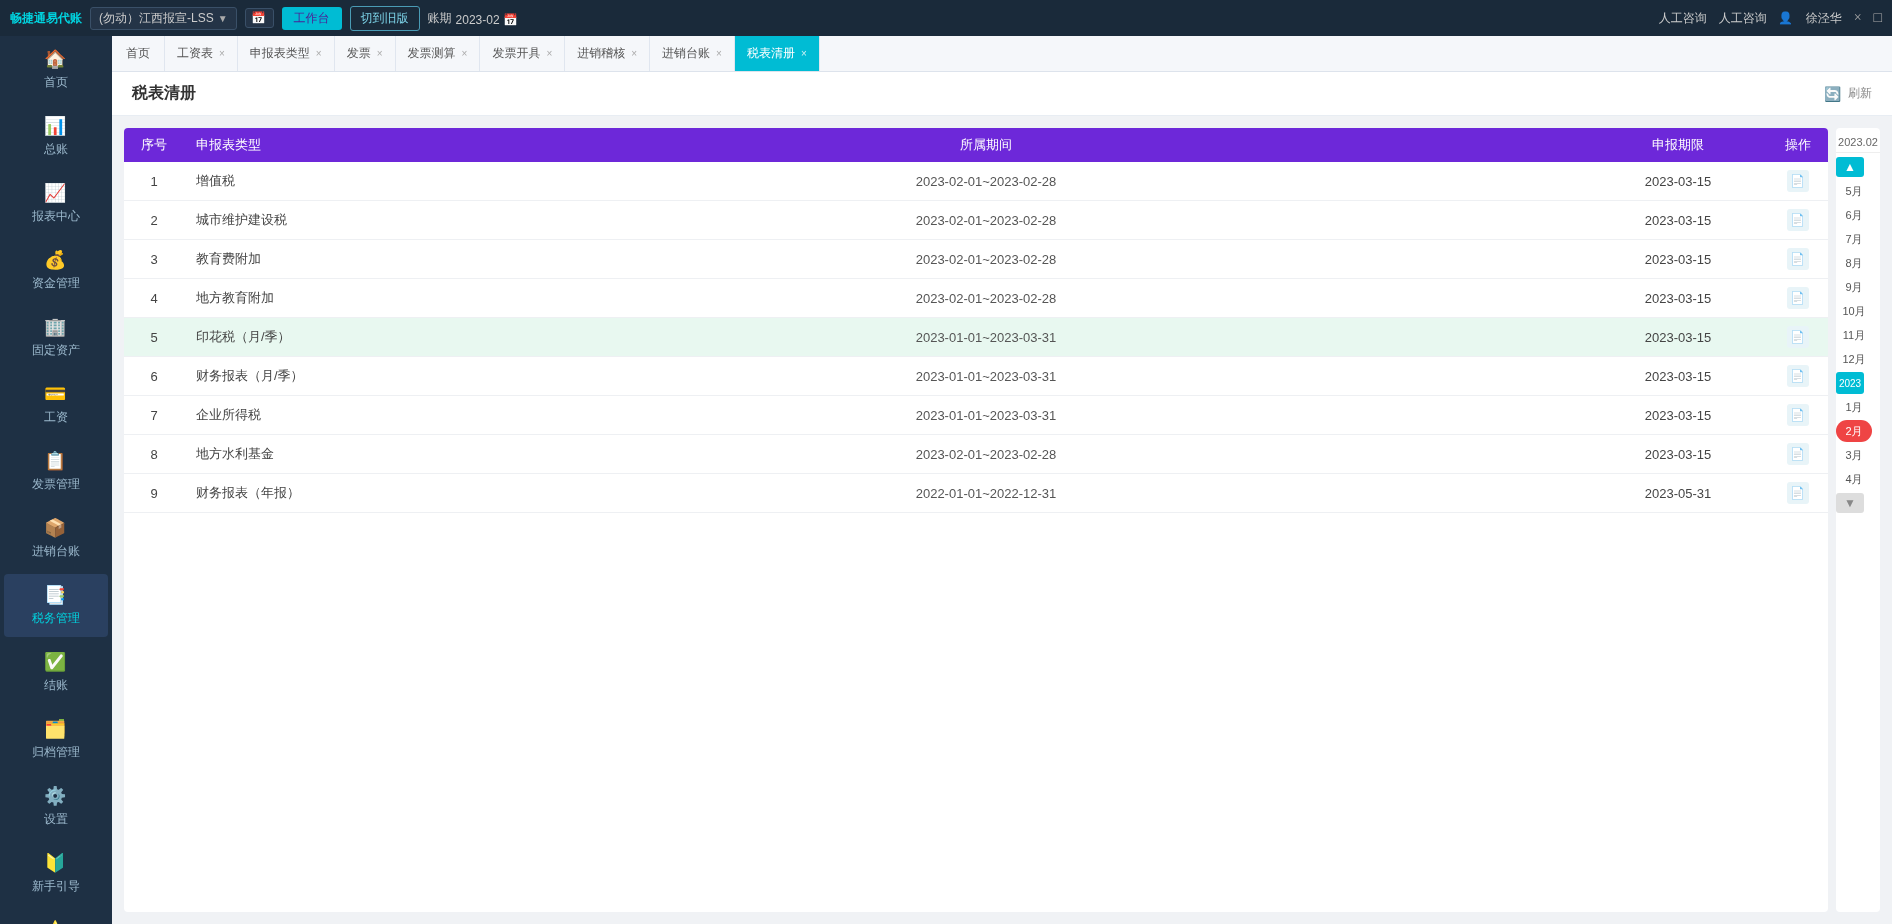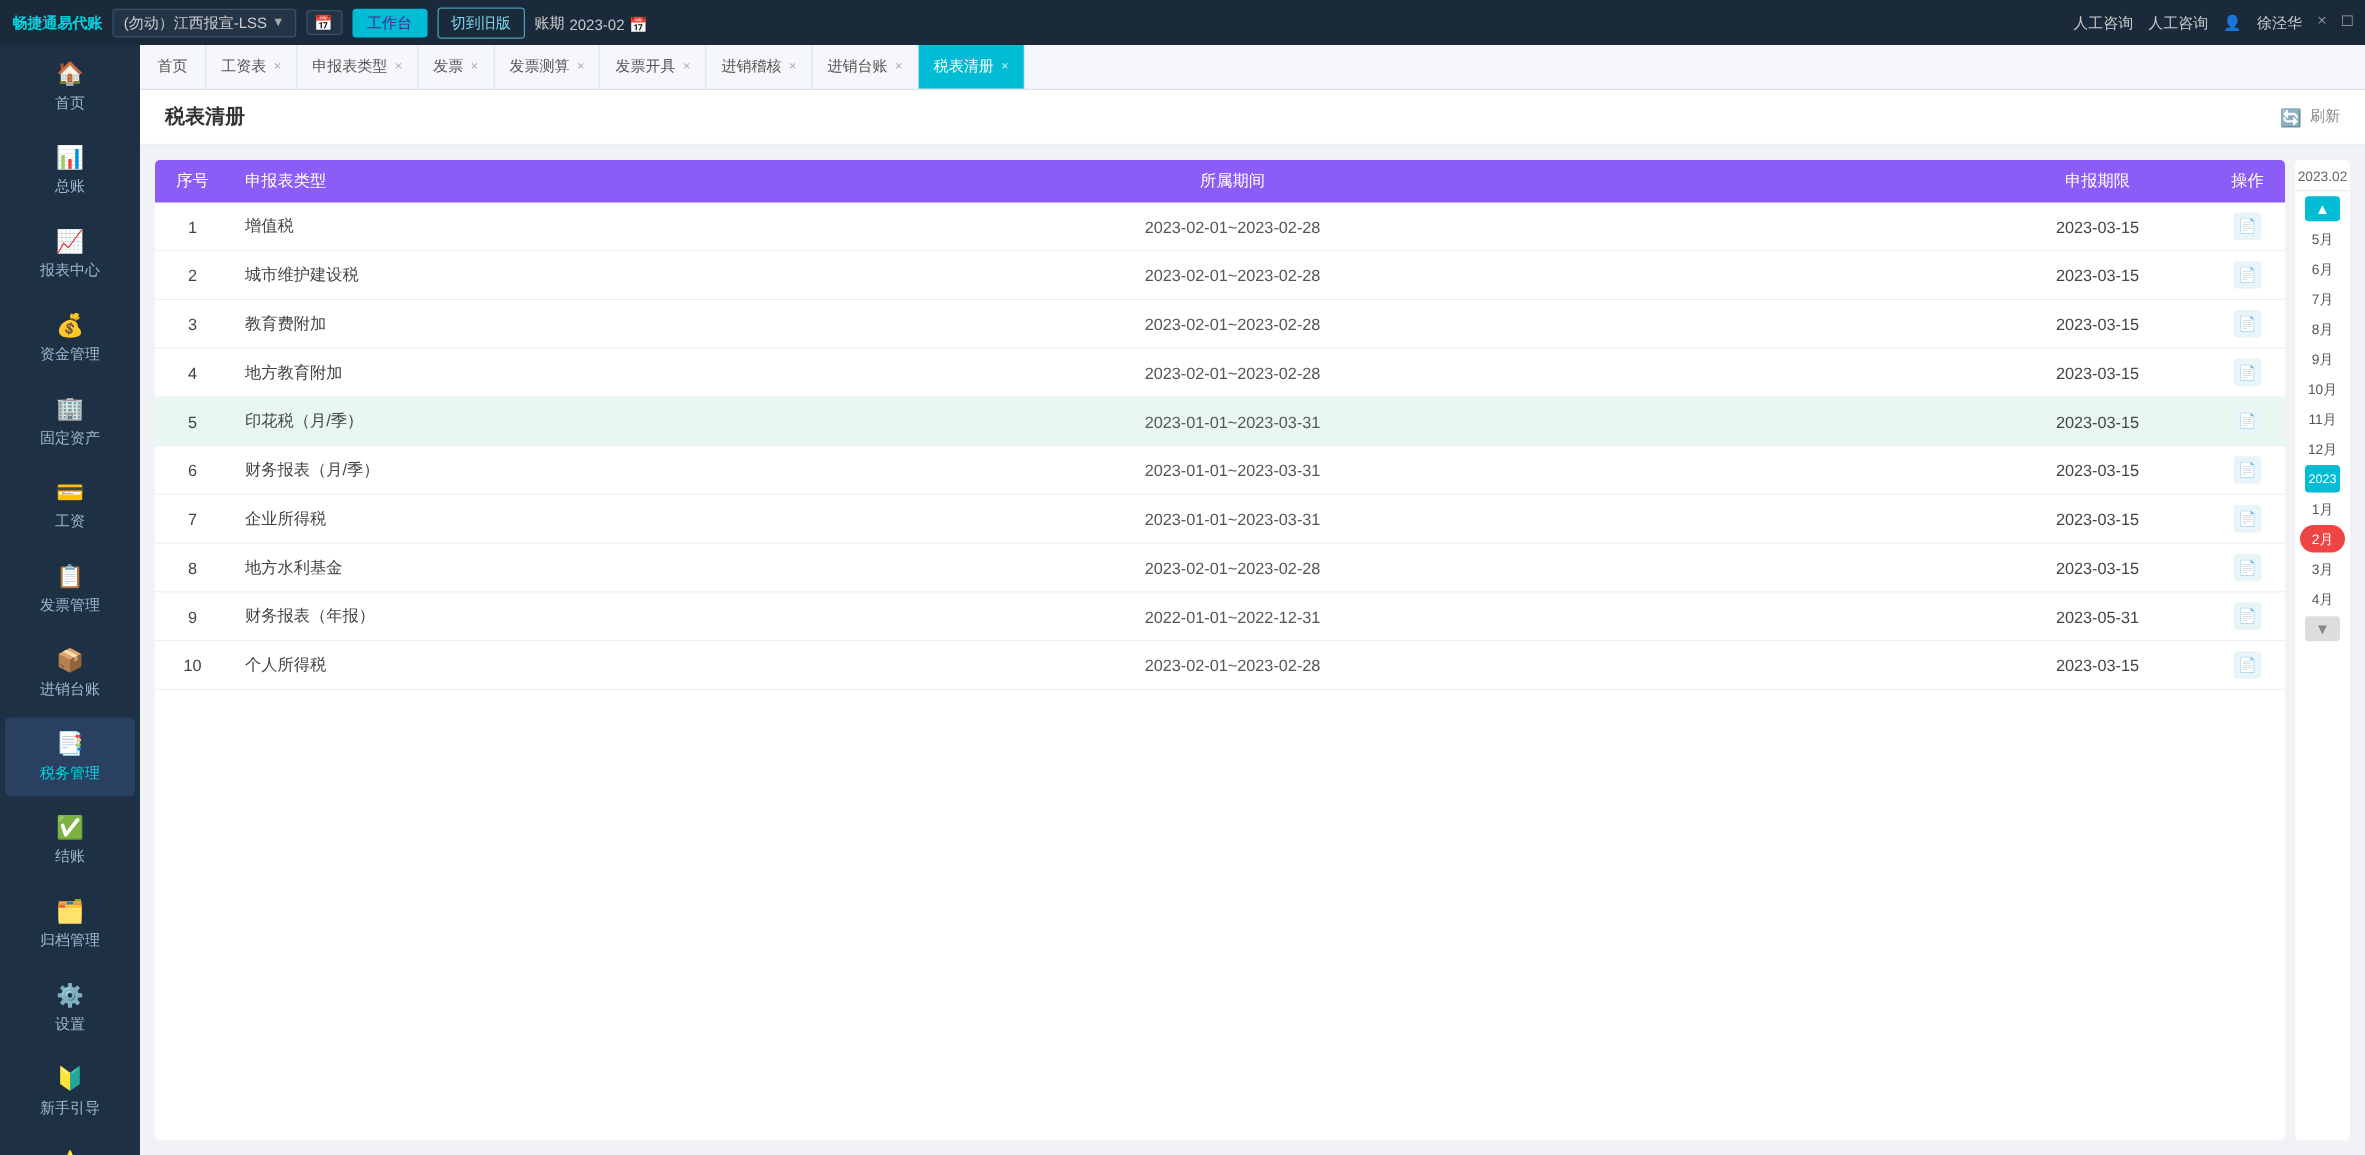--- a/index.html
+++ b/index.html
@@ -195,21 +195,21 @@
       overflow: hidden;
       display: flex;
       flex-direction: column;
     }
     .data-table {
       width: 100%;
       border-collapse: collapse;
       font-size: 13px;
     }
     .data-table thead tr {
-      background: #8b5cf6;
+      background: #6d28d9;
       color: white;
     }
     .data-table thead th {
       padding: 8px 12px;
       font-weight: normal;
       text-align: center;
       font-size: 13px;
     }
     .data-table thead th:first-child { width: 60px; }
     .data-table thead th:nth-child(2) { text-align: left; width: 200px; }
@@ -239,21 +239,20 @@
       color: #5bb;
     }
 
     
     .timeline-panel {
       width: 44px;
       background: white;
       border-radius: 4px;
       display: flex;
       flex-direction: column;
-      align-items: center;
       padding: 4px 0;
       overflow-y: auto;
       font-size: 11px;
     }
     .timeline-header {
       font-size: 11px;
       color: #666;
       text-align: center;
       padding: 4px 2px;
       border-bottom: 1px solid #eee;
@@ -518,27 +517,20 @@
       <td>2023-03-15</td>
       <td><span class="action-icon">📄</span></td>
     </tr>
               <tr>
       <td>9</td>
       <td>财务报表（年报）</td>
       <td>2022-01-01~2022-12-31</td>
       <td>2023-05-31</td>
       <td><span class="action-icon">📄</span></td>
     </tr>
-              <tr>
-      <td>10</td>
-      <td>个人所得税</td>
-      <td>2023-02-01~2023-02-28</td>
-      <td>2023-03-15</td>
-      <td><span class="action-icon">📄</span></td>
-    </tr>
             </tbody>
         </table>
       </div>
 
       <div class="timeline-panel">
         <div class="timeline-header">2023.02</div>
         <div class="timeline-up-btn">▲</div>
         <div class="timeline-item">5月</div>
         <div class="timeline-item">6月</div>
         <div class="timeline-item">7月</div>

